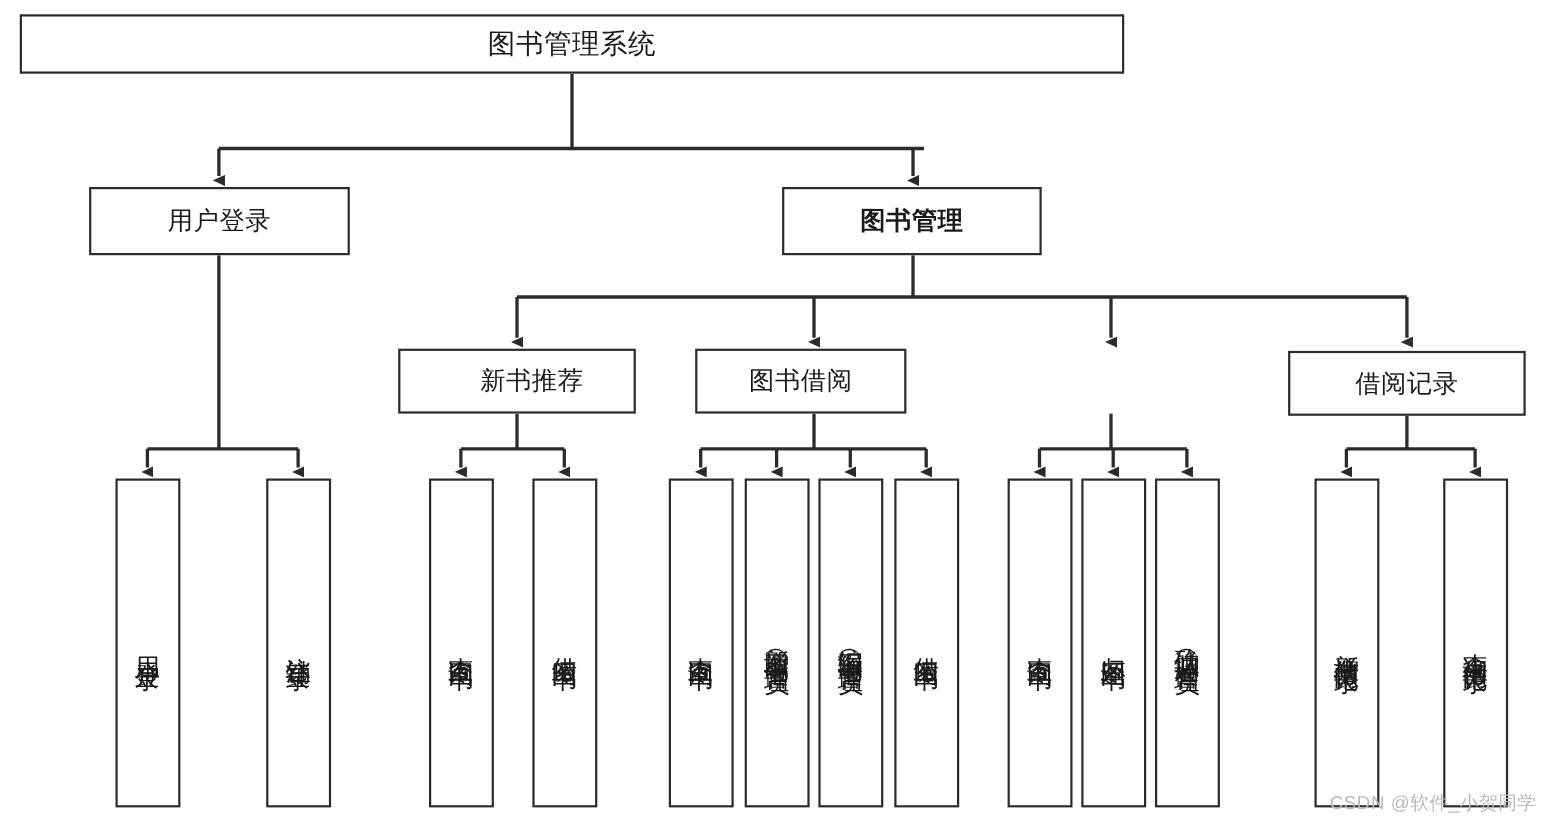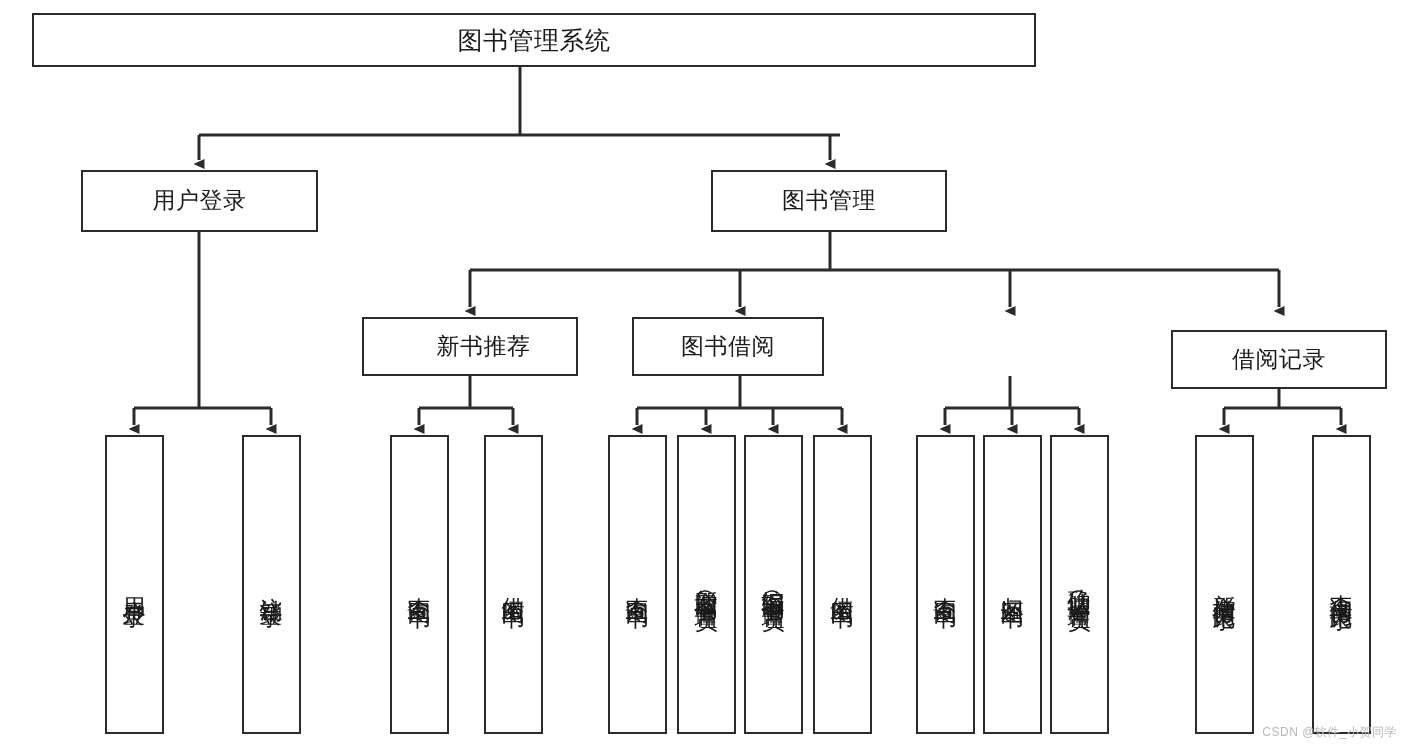--- a/index.html
+++ b/index.html
@@ -57,21 +57,21 @@
     text-orientation: upright;
     font-size: 23px;
     line-height: 1.05;
     letter-spacing: 3px;
     max-height: 100%;
   }
   .watermark {
     position: absolute;
     right: 8px;
     bottom: 6px;
-    font-size: 12px;
+    font-size: 17px;
     color: #b9b9b9;
     letter-spacing: 0.5px;
     user-select: none;
     pointer-events: none;
   }
 </style>
 </head>
 <body>
 
 <div id="diagram-root">
@@ -136,38 +136,38 @@
     </g>
 
     <g stroke="#2b2b2b" stroke-width="3" fill="none">
       <path d="M1279,376 L1279,408"></path>
       <path d="M1224,408 L1341,408"></path>
       <path d="M1224,408 L1224,425" marker-end="url(#arrow)"></path>
       <path d="M1341,408 L1341,425" marker-end="url(#arrow)"></path>
     </g>
   </svg>
 
-  <div class="node-box" style="left:18px; top:13px; width:1004px; height:54px;margin-left:14px;">
+  <div class="node-box" style="left:18px; top:13px; width:1004px; height:54px;">
     <span class="node-label root-label">图书管理系统</span>
   </div>
 
   <div class="node-box" style="left:81px; top:170px; width:237px; height:62px;">
     <span class="node-label h-label">用户登录</span>
   </div>
-  <div class="node-box" style="left:711px; top:170px; width:236px; height:62px;">
+  <div class="node-box" style="left:711px; top:170px; width:236px; height:62px;font-weight:bold;">
     <span class="node-label h-label">图书管理</span>
   </div>
 
   <div class="node-box" style="left:362px; top:317px; width:216px; height:59px;padding-left:27px;">
     <span class="node-label h-label">新书推荐</span>
   </div>
   <div class="node-box" style="left:632px; top:317px; width:192px; height:59px;">
     <span class="node-label h-label">图书借阅</span>
   </div>
-  <div class="node-box" style="left:1171px; top:330px; width:216px; height:59px;">
+  <div class="node-box" style="left:1171px; top:319px; width:216px; height:59px;">
     <span class="node-label h-label">借阅记录</span>
   </div>
 
   <div class="node-box v-box" style="left:105px; top:435px; width:59px; height:299px;">
     <span class="node-label v-label">用户登录</span>
   </div>
   <div class="node-box v-box" style="left:242px; top:435px; width:59px; height:299px;">
     <span class="node-label v-label">注销登录</span>
   </div>
 

